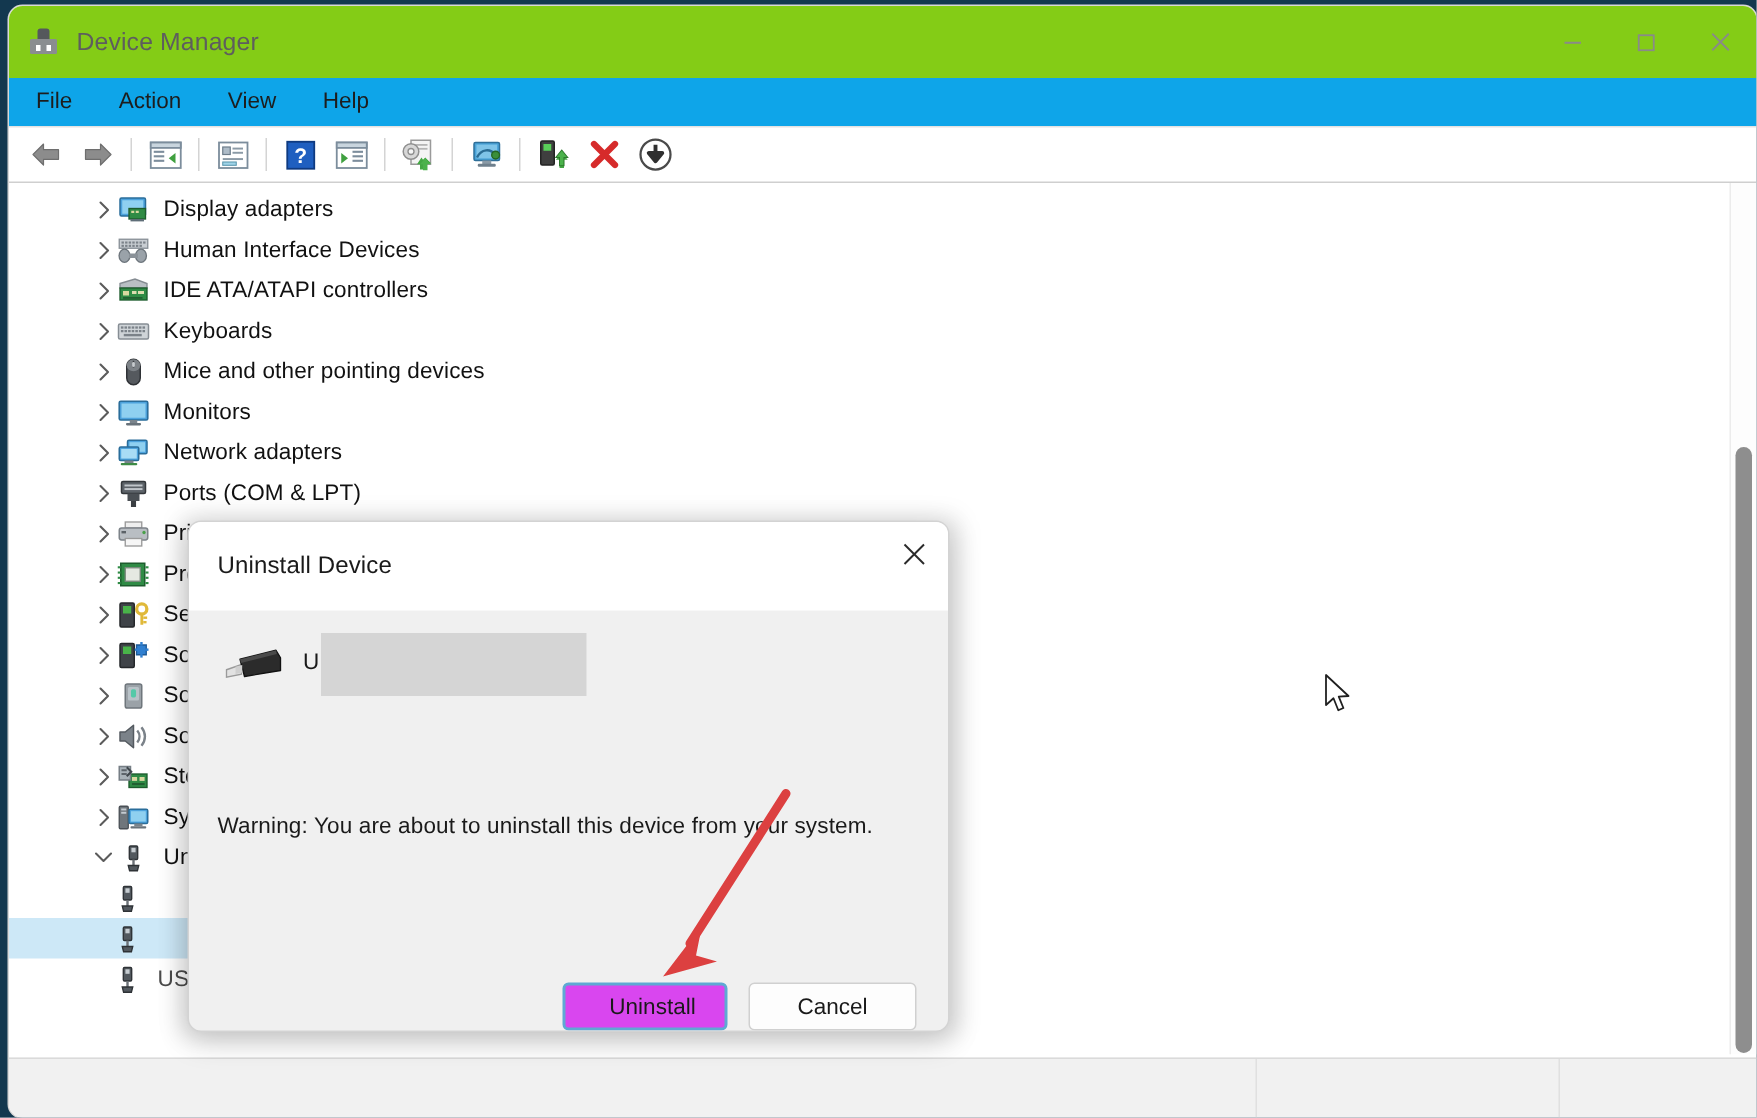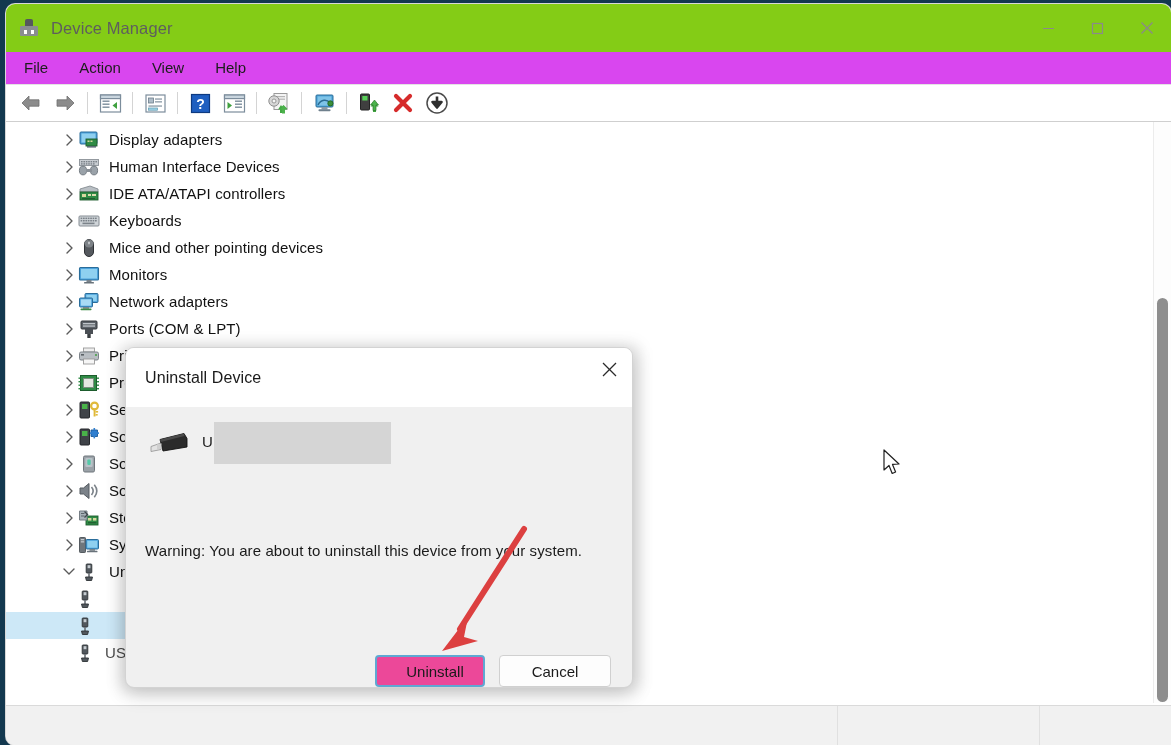--- a/index.html
+++ b/index.html
@@ -95,21 +95,21 @@
     display: flex;
     align-items: center;
     justify-content: center;
     cursor: default;
   }
   .win-btn svg { display: block; }
 
   
   #menubar {
     height: 32px;
-    background: #d946ef;
+    background: #0ea5e9;
     display: flex;
     align-items: center;
     padding-left: 18px;
   }
   .menu-item {
     font-size: 15px;
     color: #1d1d1d;
     padding: 3px 12px 4px 0px;
     margin-right: 19px;
     white-space: nowrap;
@@ -347,21 +347,21 @@
     border: 1px solid #d0d0d0;
     border-radius: 4px;
     font-family: "Liberation Sans", sans-serif;
     font-size: 15px;
     color: #1a1a1a;
     cursor: default;
     padding: 0 14px;
   }
   .dlg-btn.focused {
     border: 2px solid #5fa8d3;
-    background: #ec4899;
+    background: #d946ef;
     padding-left: 24px;
   }
   #uninstall-btn { margin-right: 14px; width: 110px; }
   #cancel-btn { width: 112px; }
 
   
   #red-arrow {
     position: absolute;
     left: 420px;
     top: 525px;

